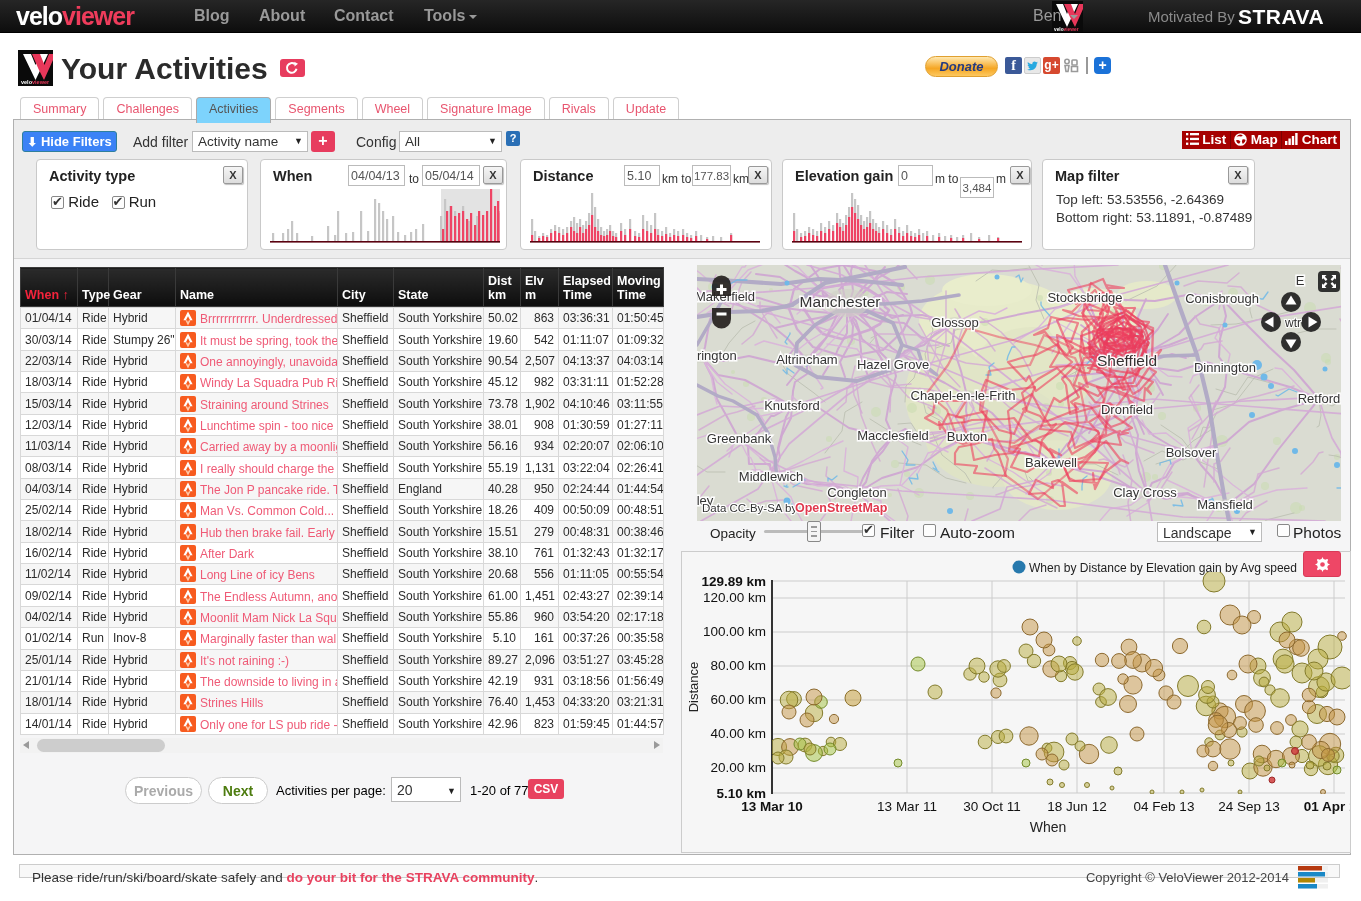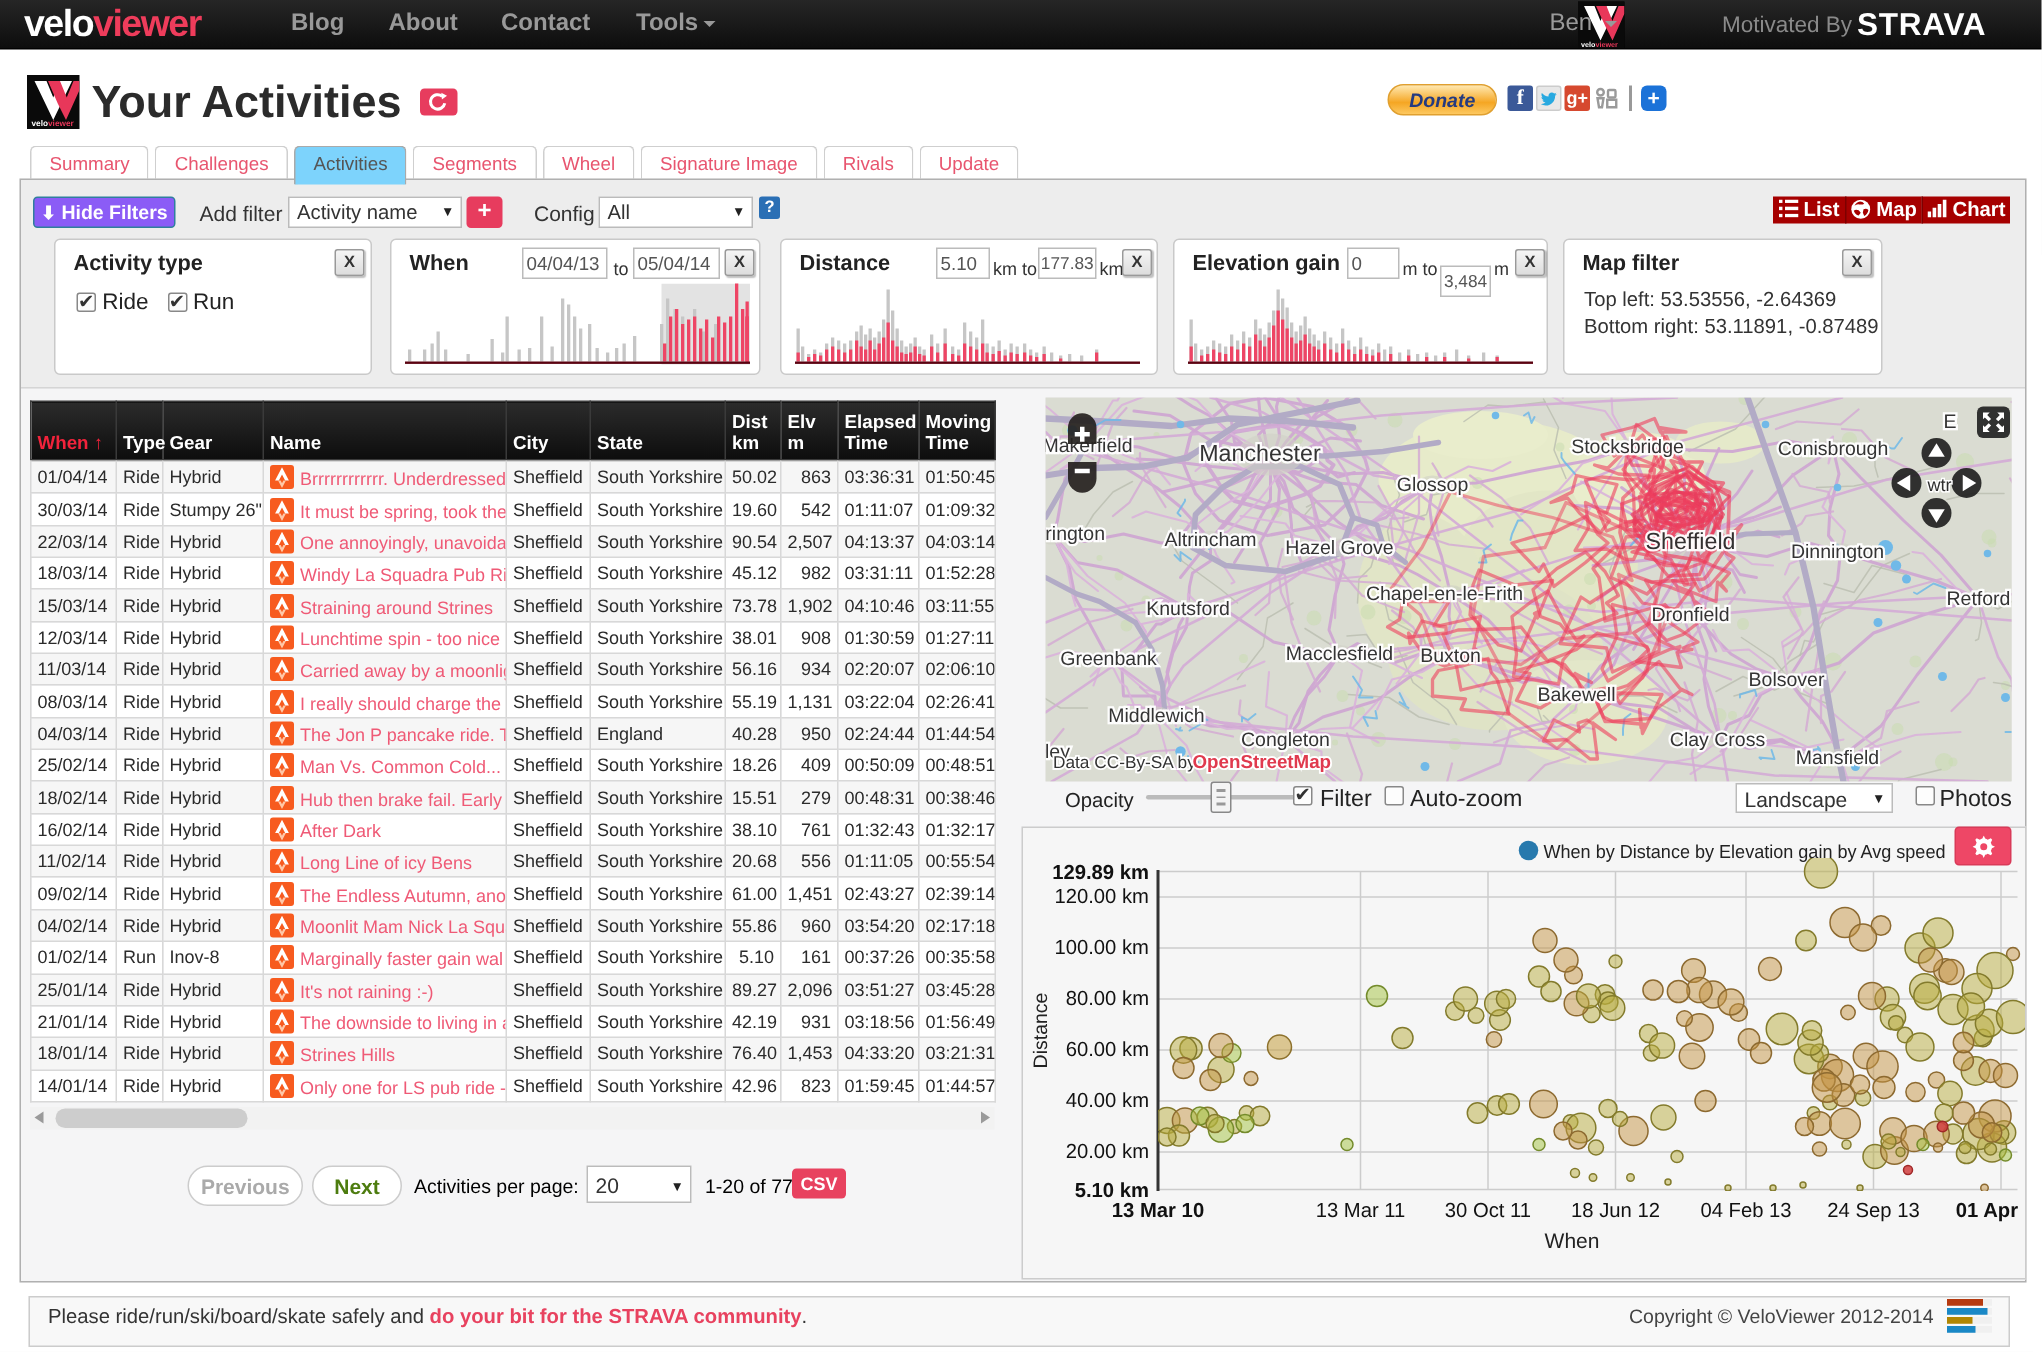--- a/index.html
+++ b/index.html
@@ -21,21 +21,21 @@
 #refreshbtn { position:absolute; left:280px; top:59px; width:25px; height:18px; background:#e73c5e; border-radius:3px; color:#fff; text-align:center; font-size:15px; line-height:24px; font-weight:bold; }
 #donate { position:absolute; left:925px; top:56px; width:73px; height:21px; border-radius:11px; background:linear-gradient(#ffe8b0,#f5a623 60%,#fdc860); border:1px solid #e0a030; color:#253b80; font-weight:bold; font-style:italic; font-size:13px; text-align:center; line-height:19px; }
 .soc { position:absolute; top:57px; width:17px; height:17px; border-radius:2px; }
 
 #tabs { position:absolute; left:20px; top:97px; height:23px; width:1330px; font-size:12.5px; }
 #tabs .tab { float:left; border:1px solid #cfcfcf; border-bottom:none; border-radius:4px 4px 0 0; padding:4px 12px; margin-right:4px; color:#e8556f; background:#fff; height:23px; }
 #tabs .tab.active { background:#7dd3fc; color:#555; border-color:#aaa; position:relative; z-index:5; height:26px; }
 
 #main { position:absolute; left:13px; top:119px; width:1338px; height:736px; background:#f5f5f6; border:1px solid #b0b0b0; }
 #filtersec { position:absolute; left:0; top:0; width:1336px; height:139px; background:#ededed; border-bottom:1px solid #d5d5d5; }
-#hidefilters { position:absolute; left:8px; top:11px; width:95px; height:21px; background:#8b5cf6; border:1px solid #2f7f9d; border-radius:3px; color:#fff; font-weight:bold; font-size:13px; text-align:center; line-height:20px; }
+#hidefilters { position:absolute; left:8px; top:11px; width:95px; height:21px; background:#3b82f6; border:1px solid #2f7f9d; border-radius:3px; color:#fff; font-weight:bold; font-size:13px; text-align:center; line-height:20px; }
 .flabel { position:absolute; top:14px; font-size:14px; color:#333; }
 #plusbtn { position:absolute; left:297px; top:11px; width:24px; height:21px; background:#e73c5e; border-radius:3px; color:#fff; font-size:16px; font-weight:bold; text-align:center; line-height:20px; }
 #qmark { position:absolute; left:492px; top:11px; width:14px; height:15px; background:#2a6fb5; border-radius:2px; color:#fff; font-size:11px; font-weight:bold; text-align:center; line-height:15px; }
 .viewbtn { position:absolute; top:11px; height:18px; background:#a60000; color:#fff; font-size:13.5px; font-weight:bold; line-height:17px; text-align:center; white-space:nowrap; }
 .fakesel { position:absolute; height:21px; border:1px solid #bbb; background:#fff; color:#333; font-size:13.5px; }
 .fakesel span { position:absolute; left:5px; top:2px; }
 .fakesel i { position:absolute; right:4px; top:4px; font-style:normal; font-size:9px; color:#222; }
 .histwrap { position:absolute; left:9px; top:29px; width:230px; height:56px; }
 
 .fpanel { position:absolute; top:39px; height:91px; background:#fff; border:1px solid #c9c9c9; border-radius:4px; }
@@ -61,21 +61,21 @@
 #hscroll .thumb { position:absolute; left:17px; top:1px; width:128px; height:13px; background:#cdcdcd; border-radius:7px; }
 #pagerow { position:absolute; left:0; top:657px; width:680px; height:40px; font-size:14px; }
 .pillbtn { position:absolute; top:0; height:27px; border:1px solid #ccc; border-radius:14px; background:#fff; font-weight:bold; font-size:14px; text-align:center; line-height:26px; }
 #csvbtn { position:absolute; left:514px; top:2px; width:36px; height:20px; background:#e8425f; border-radius:3px; color:#fff; font-weight:bold; font-size:12px; text-align:center; line-height:20px; }
 
 #map { position:absolute; left:683px; top:145px; width:644px; height:256px; overflow:hidden; background:#dcded5; }
 #mapctl { position:absolute; left:683px; top:401px; width:648px; height:30px; font-size:15px; color:#222; }
 
 #chart { position:absolute; left:667px; top:431px; width:670px; height:302px; background:#f6f6f6; border:1px solid #ccc; }
 
-#footL { position:absolute; left:19px; top:864px; width:1321px; height:34px; background:#f8f8f8; border:1px solid #ccc; font-size:13.5px; color:#333; line-height:25px; padding-left:12px; }
+#footL { position:absolute; left:19px; top:864px; width:1321px; height:14px; background:#f8f8f8; border:1px solid #ccc; font-size:13.5px; color:#333; line-height:25px; padding-left:12px; }
 #footL b { color:#e8425f; }
 #footR { position:absolute; right:2px; top:0px; line-height:25px; color:#444; padding-right:48px; font-size:13px; }
 </style>
 </head>
 <body>
 <div id="nav">
   <div class="logo">velo<i>viewer</i></div>
   <a class="nl" style="left:194px;">Blog</a>
   <a class="nl" style="left:259px;">About</a>
   <a class="nl" style="left:334px;">Contact</a>
@@ -724,21 +724,21 @@
             <td class="r">03:54:20</td>
             <td class="r">02:17:18</td>
           </tr>
       <tr>
             <td>01/02/14</td>
             <td>Run</td>
             <td>Inov-8</td>
             <td><span class="sticon"><svg width="16" height="16" viewBox="0 0 16 16">
                   <path d="M8 1.5 L12.6 10.3 L10.1 10.3 L8 6.3 L5.9 10.3 L3.4 10.3 Z" fill="#fff"></path>
                   <path d="M5.4 10.3 L7.1 10.3 L8 12.1 L8.9 10.3 L10.6 10.3 L8 15.4 Z" fill="#ffc8a8"></path>
-                </svg></span><a class="actname">Marginally faster gain wal</a></td>
+                </svg></span><a class="actname">Marginally faster than wal</a></td>
             <td>Sheffield</td>
             <td>South Yorkshire</td>
             <td class="r">5.10</td>
             <td class="r">161</td>
             <td class="r">00:37:26</td>
             <td class="r">00:35:58</td>
           </tr>
       <tr>
             <td>25/01/14</td>
             <td>Ride</td>

